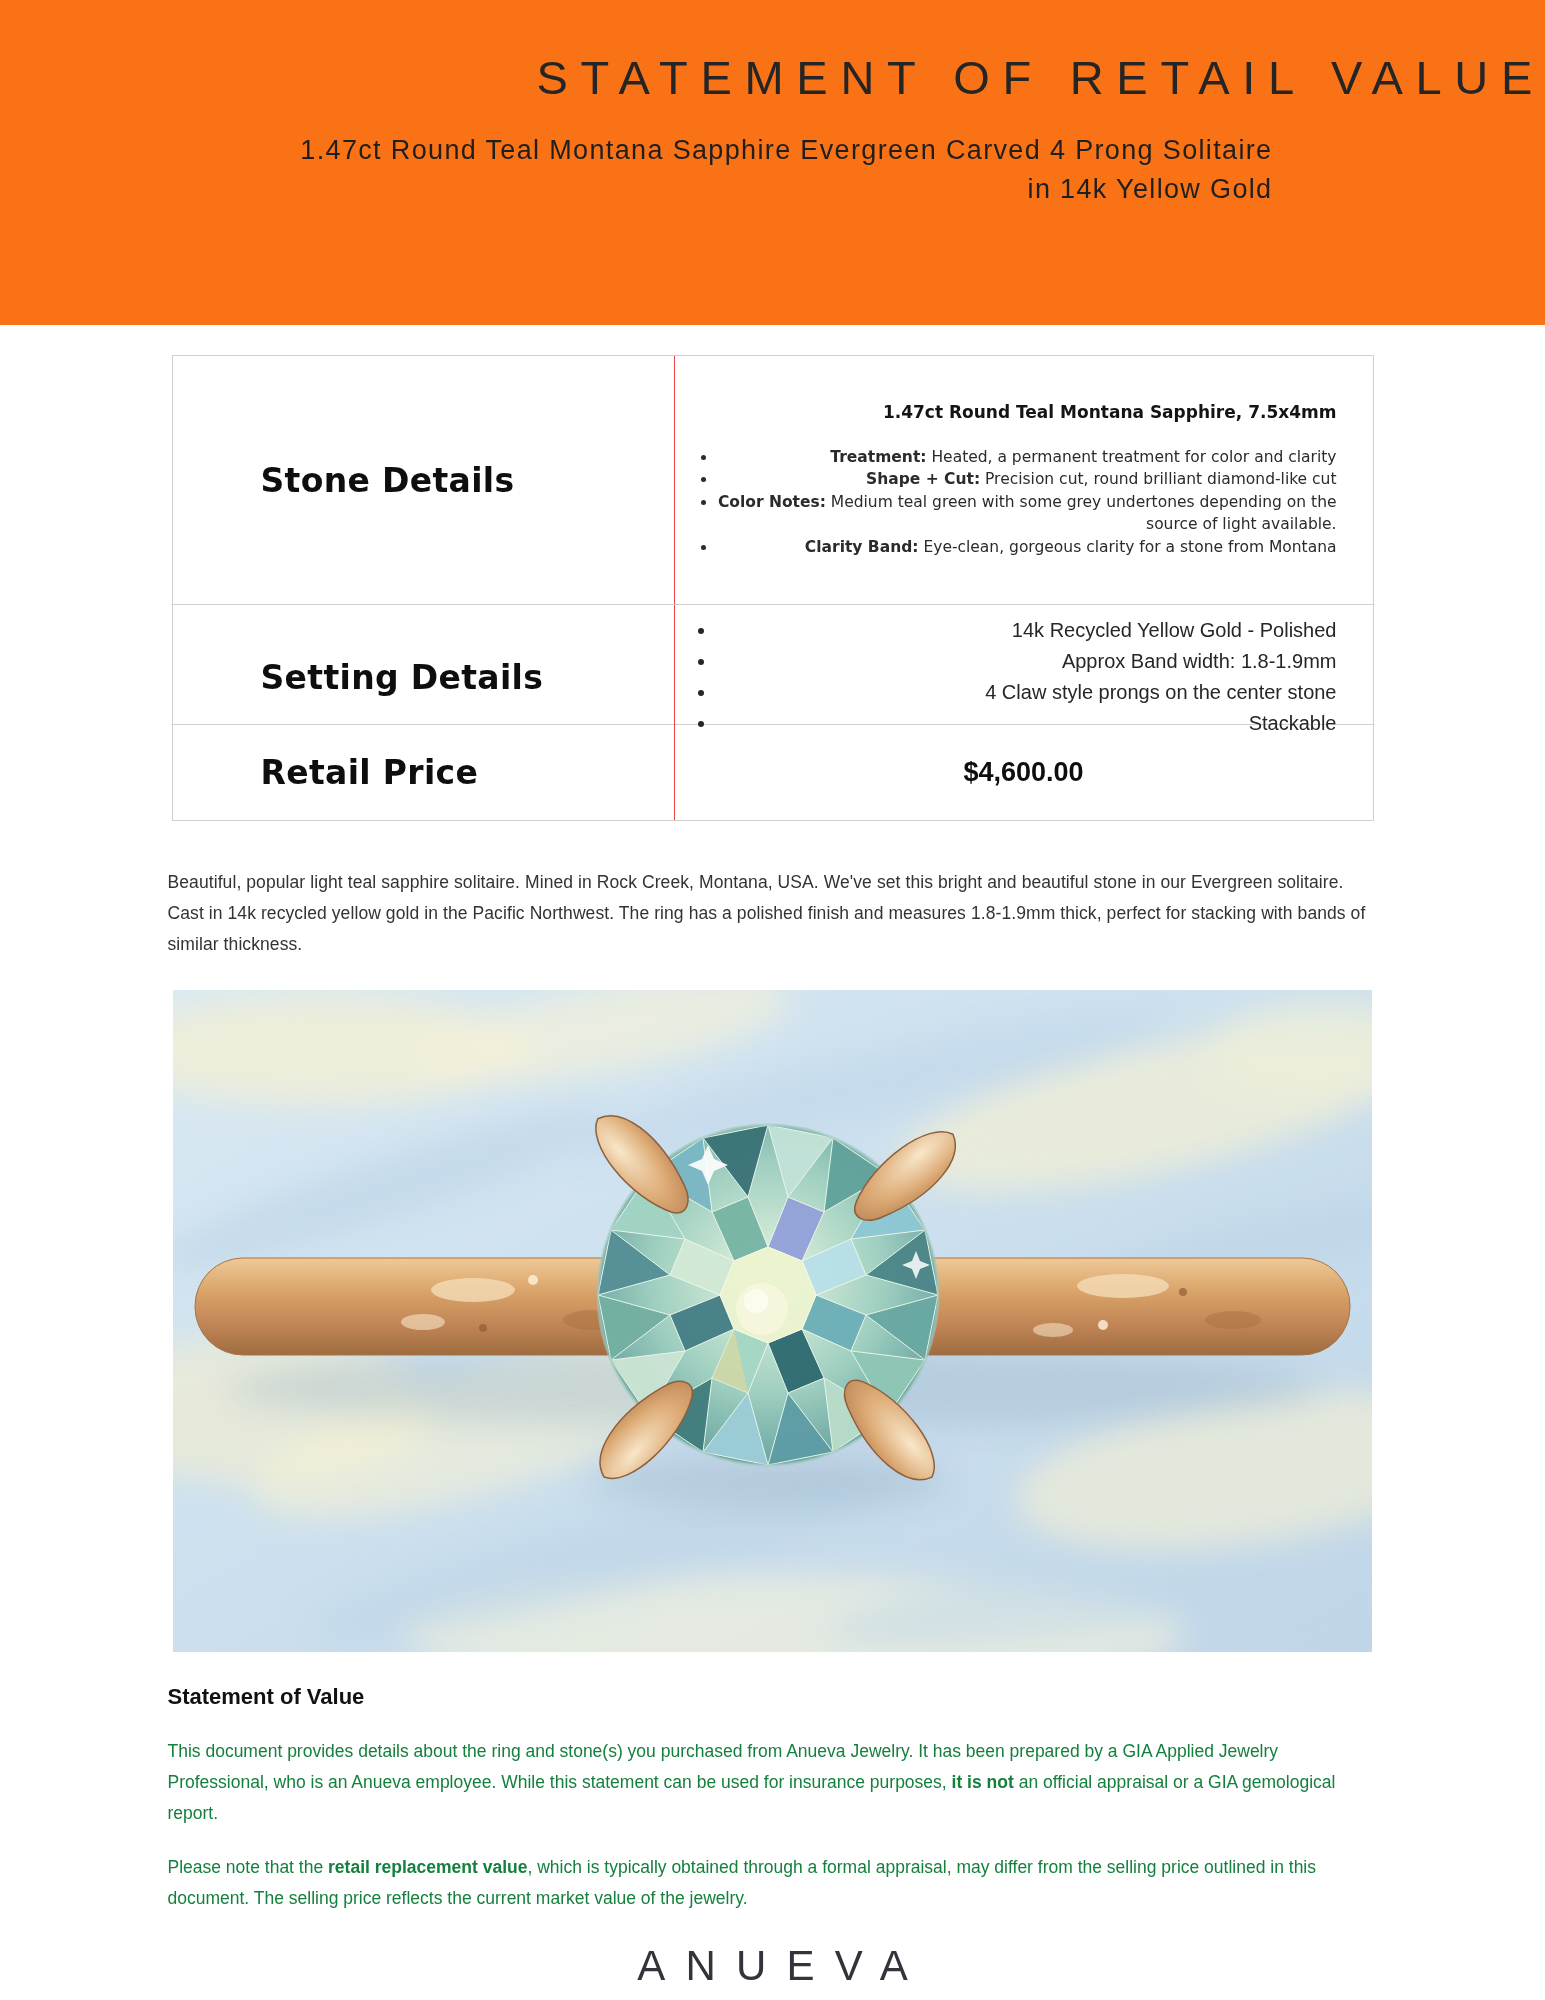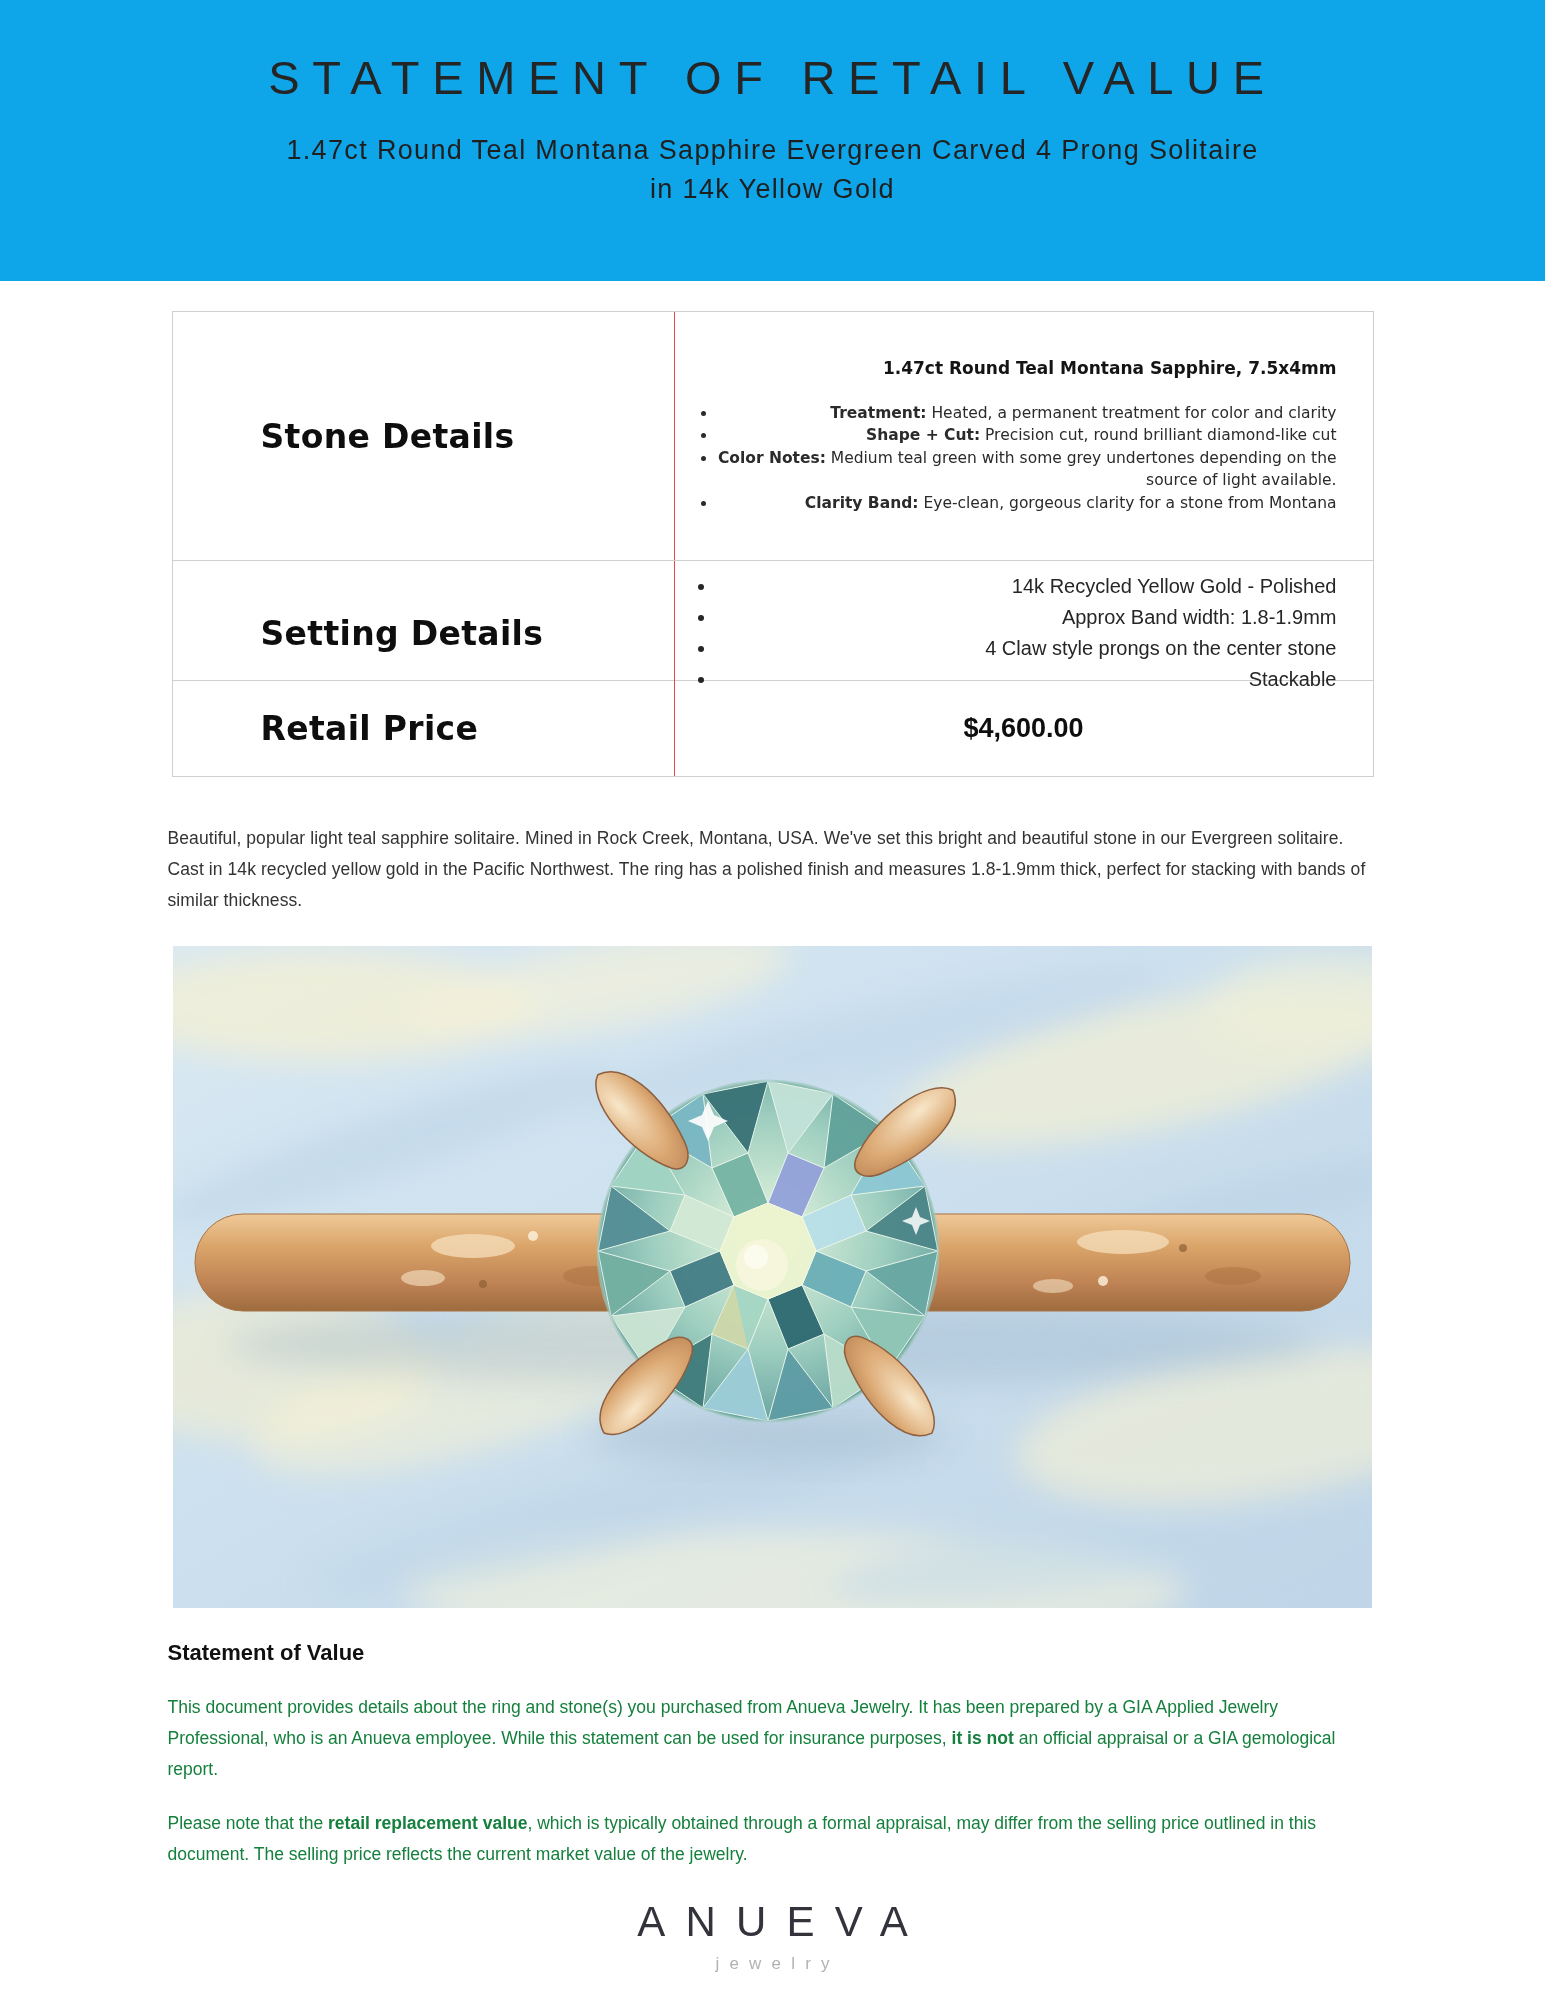--- a/index.html
+++ b/index.html
@@ -8,23 +8,23 @@
     width: 1545px; height: 2000px;
     background: #ffffff;
     overflow: hidden;
     font-family: "Liberation Sans", sans-serif;
     color: #222;
   }
   .page { width: 1545px; height: 2000px; position: relative; }
 
   
   .header-band {
-    width: 100%; height: 281px;
-    background: #0ea5e9;
-    text-align: center;
+    width: 100%; height: 325px;
+    background: #f97316;
+    text-align: right;
     padding-top: 50px;
   }
   .page-title {
     margin: 0;
     font-size: 47px;
     font-weight: 500;
     letter-spacing: 0.27em;
     color: #252525;
     font-family: "Liberation Sans", sans-serif;
   }

